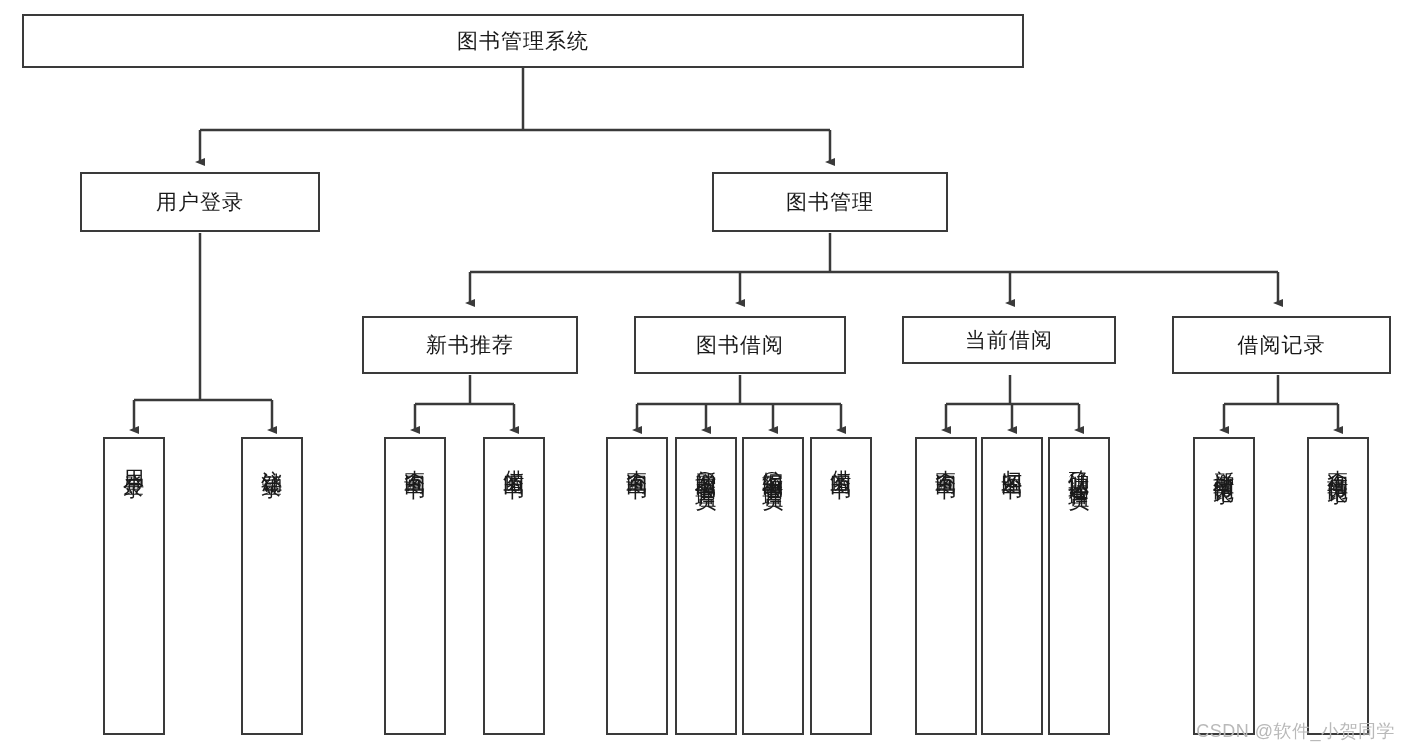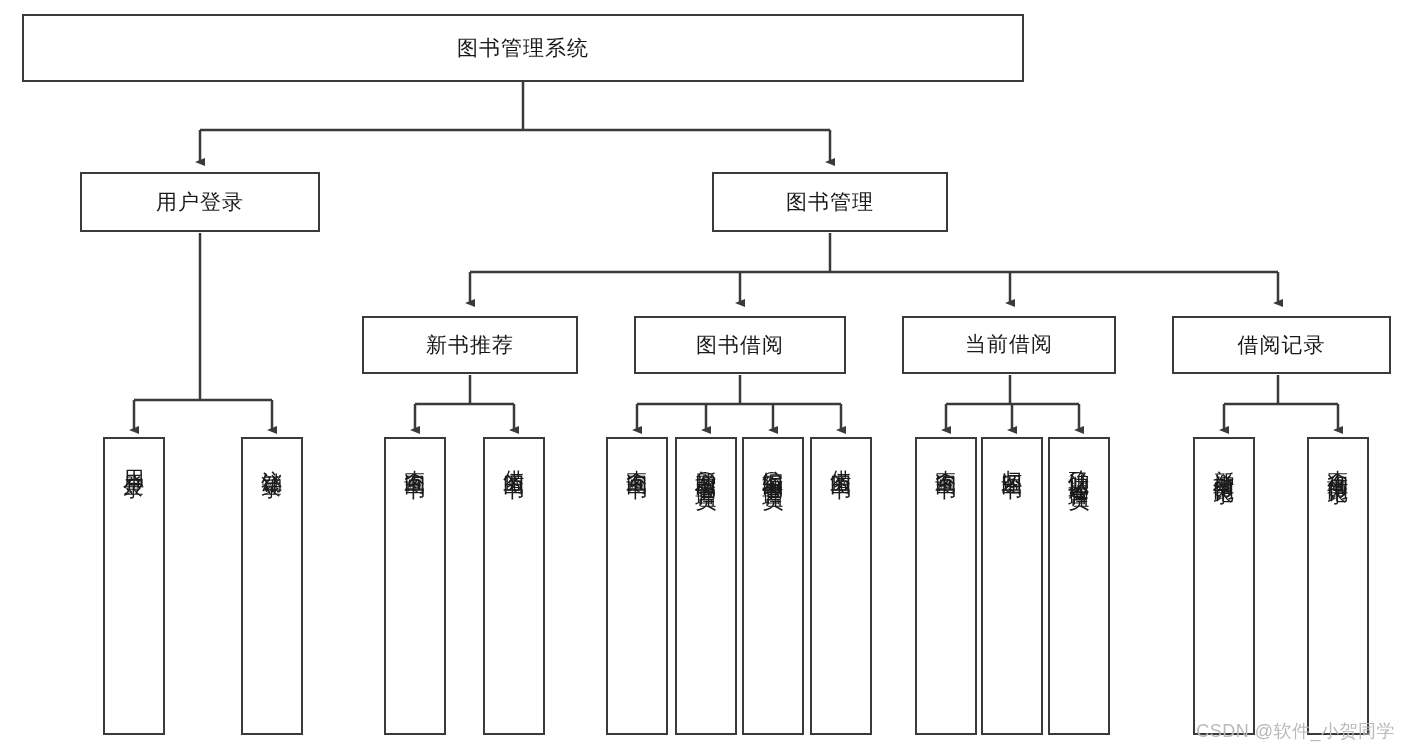--- a/index.html
+++ b/index.html
@@ -112,38 +112,38 @@
       <path d="M1012,404 L1012,430" marker-end="url(#arrow)"></path>
       <path d="M1079,404 L1079,430" marker-end="url(#arrow)"></path>
 
       <path d="M1278,375 L1278,404"></path>
       <path d="M1224,404 L1338,404"></path>
       <path d="M1224,404 L1224,430" marker-end="url(#arrow)"></path>
       <path d="M1338,404 L1338,430" marker-end="url(#arrow)"></path>
     </g>
   </svg>
 
-  <div class="node horiz" style="left:22px; top:14px; width:1002px; height:68px;">
+  <div class="node horiz" style="left:22px; top:14px; width:1002px; height:54px;">
     <span>图书管理系统</span>
   </div>
 
   <div class="node horiz" style="left:80px; top:172px; width:240px; height:60px;">
     <span>用户登录</span>
   </div>
   <div class="node horiz" style="left:362px; top:316px; width:216px; height:58px;">
     <span>新书推荐</span>
   </div>
 
   <div class="node horiz" style="left:712px; top:172px; width:236px; height:60px;">
     <span>图书管理</span>
   </div>
   <div class="node horiz" style="left:634px; top:316px; width:212px; height:58px;text-align:center;">
     <span>图书借阅</span>
   </div>
-  <div class="node horiz" style="left:902px; top:316px; width:214px; height:58px;font-family:Liberation Serif, serif;">
+  <div class="node horiz" style="left:902px; top:316px; width:214px; height:48px;">
     <span>当前借阅</span>
   </div>
   <div class="node horiz" style="left:1172px; top:316px; width:219px; height:58px;">
     <span>借阅记录</span>
   </div>
 
   <div class="node vert" style="left:103px; top:437px; width:62px; height:298px;">
     <span class="vlabel">用户登录</span>
   </div>
   <div class="node vert" style="left:241px; top:437px; width:62px; height:298px;">

